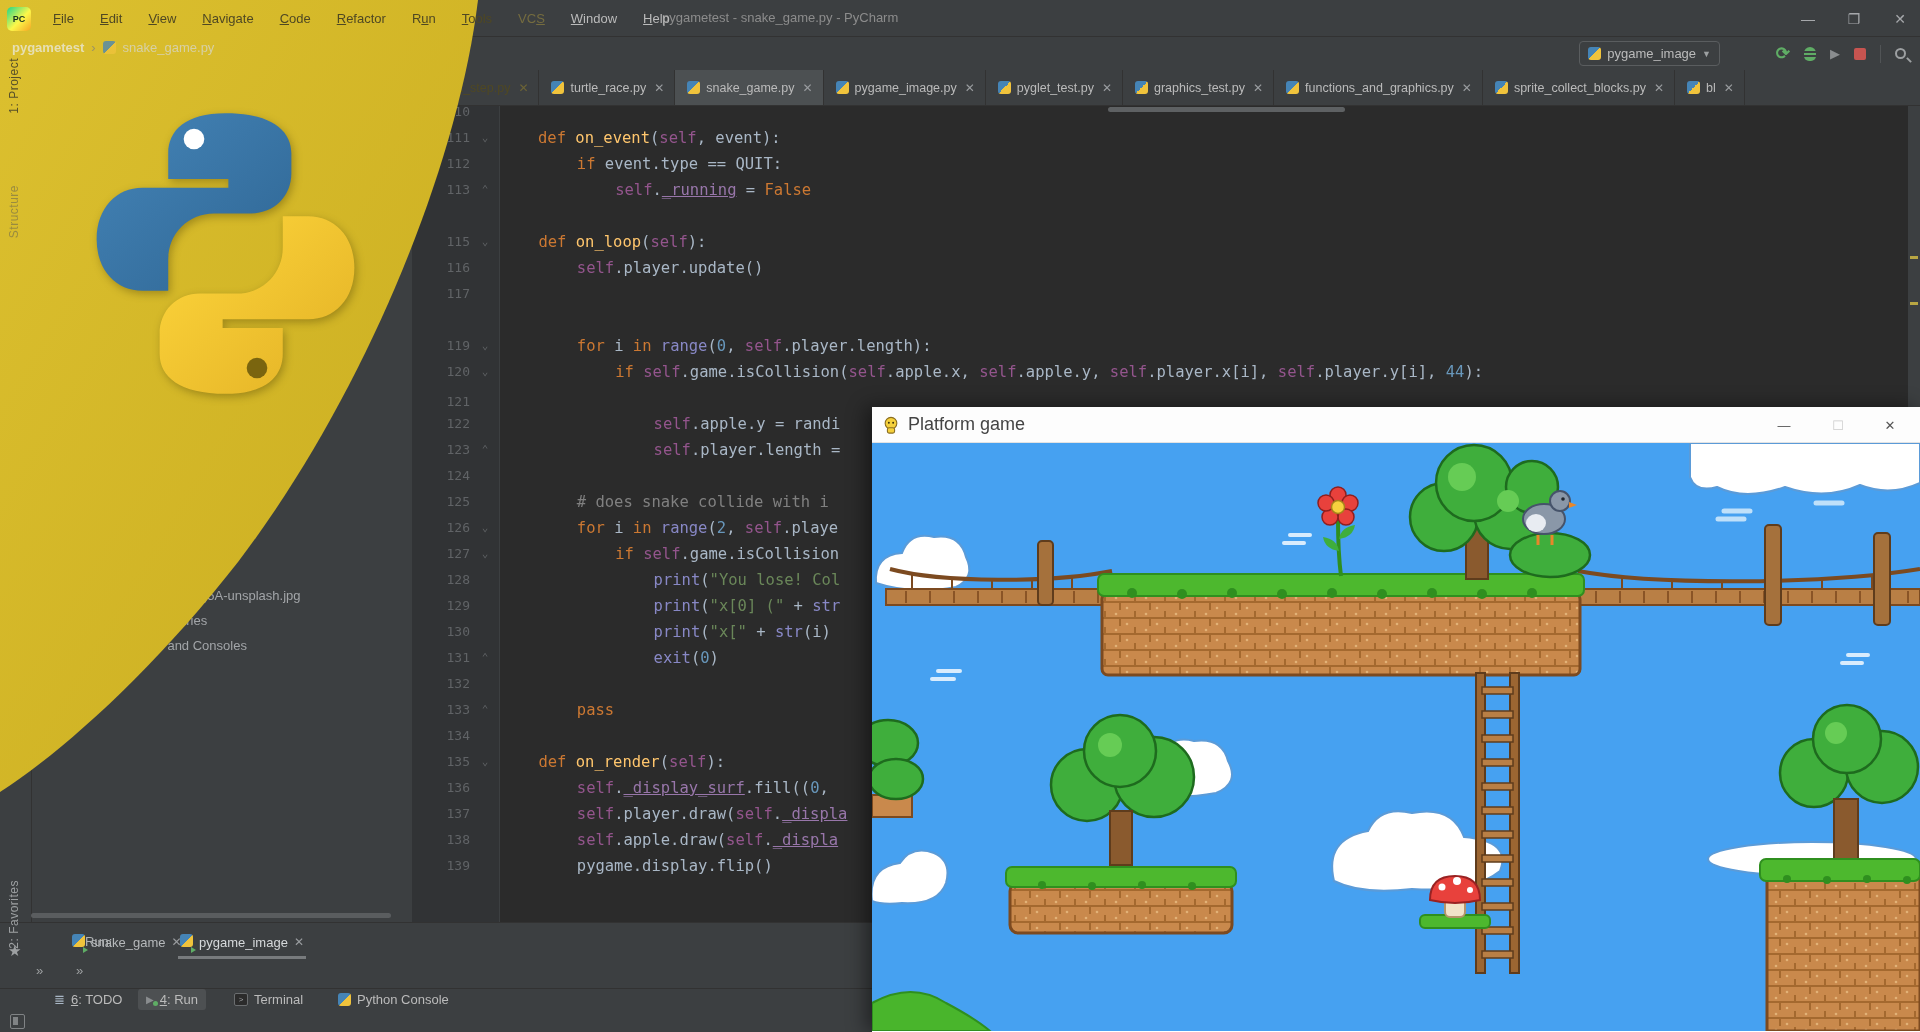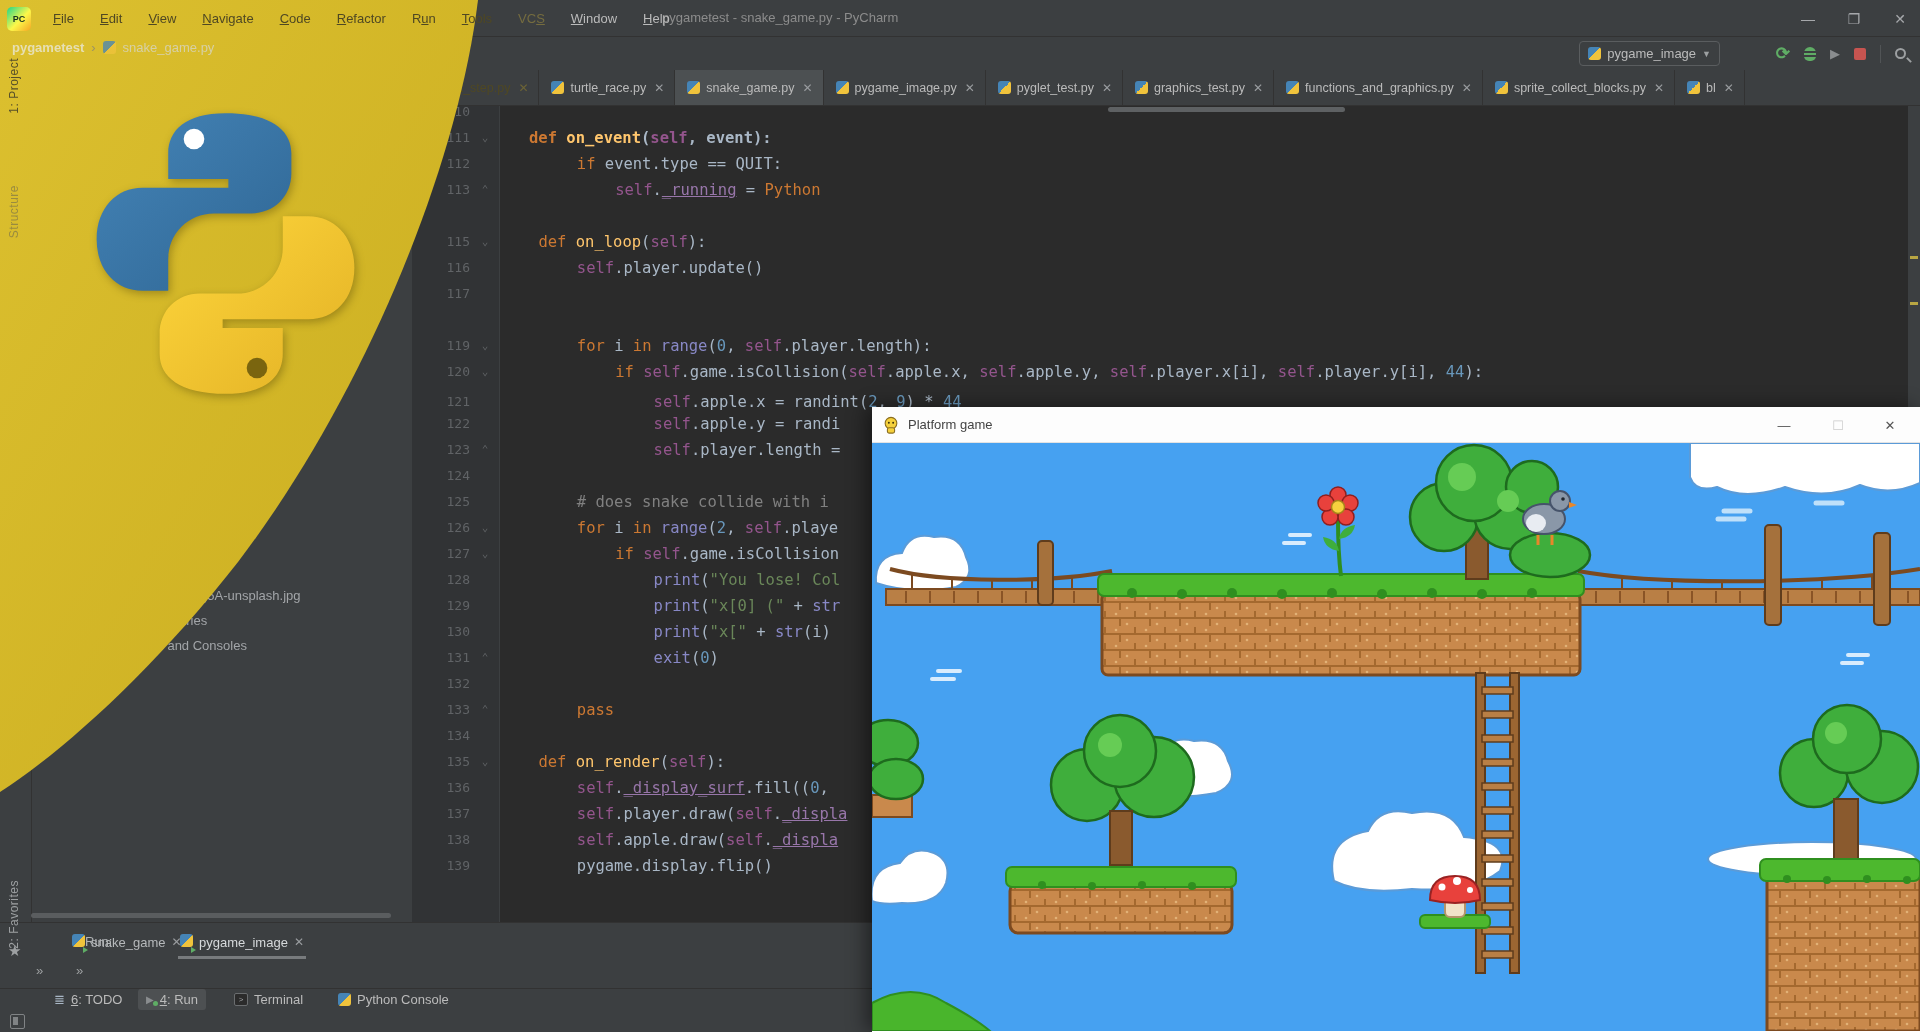--- a/index.html
+++ b/index.html
@@ -125,21 +125,21 @@
 
   
   .blob { position:absolute; left:0; top:0; z-index:40; pointer-events:none; }
   .pylogo { position:absolute; left:68px; top:96px; width:315px; height:315px; z-index:43; pointer-events:none;
     filter:drop-shadow(2px 3px 4px rgba(60,50,0,.35)); }
 
   
   .gamewin { position:absolute; left:872px; top:407px; width:1048px; height:625px; z-index:50;
     box-shadow:-6px 0 18px rgba(0,0,0,.45); background:#fff; }
   .game-titlebar { position:relative; height:36px; background:#fdfdfd; border-bottom:1px solid #e3e3e3; display:flex; align-items:center; }
-  .game-title { color:#444444; font-size:13px; margin-left:8px; }
+  .game-title { color:#444444; font-size:18px; margin-left:8px; }
   .game-chicon { margin-left:10px; width:18px; height:18px; }
   .gwc { position:absolute; top:0; height:36px; width:40px; display:flex; align-items:center; justify-content:center; font-size:13px; }
   .gwc.min { right:116px; color:#555; } .gwc.max { right:62px; color:#cccccc; } .gwc.cls { right:10px; color:#555; }
   .game-canvas { position:relative; width:1048px; height:588px; overflow:hidden; }
 </style>
 </head>
 <body>
 
 <div class="app">
 
@@ -322,29 +322,29 @@
     </div>
 
   <div class="editor" id="editor">
     <div class="gutterbg"></div>
     <div class="h-thumb"></div>
     <div class="estripe">
       <div class="emark" style="top:150px"></div>
       <div class="emark" style="top:196px"></div>
     </div>
   <div class="cl" style="top: -7px;"><span class="num">110</span><span class="code" style="left: 88px;"></span></div>
-      <div class="cl" style="top: 19px;"><span class="num">111</span><span class="fold">⌄</span><span class="code" style="left: 117px; font-weight: bold;"><span class="tk-k">def </span><span class="tk-f">on_event</span><span class="tk-p">(</span><span class="tk-s">self</span><span class="tk-p">, event):</span></span></div>
+      <div class="cl" style="top: 19px;"><span class="num">111</span><span class="fold">⌄</span><span class="code" style="left: 126px;"><span class="tk-k">def </span><span class="tk-f">on_event</span><span class="tk-p">(</span><span class="tk-s">self</span><span class="tk-p">, event):</span></span></div>
       <div class="cl" style="top: 45px;"><span class="num">112</span><span class="code" style="left: 164.8px;"><span class="tk-k">if </span><span class="tk-p">event.type == QUIT:</span></span></div>
-      <div class="cl" style="top: 71px;"><span class="num">113</span><span class="fold">⌃</span><span class="code" style="left: 203.2px;"><span class="tk-s">self</span><span class="tk-p">.</span><span class="tk-a">_running</span><span class="tk-p"> = </span><span class="tk-k">Python</span></span></div>
+      <div class="cl" style="top: 71px;"><span class="num">113</span><span class="fold">⌃</span><span class="code" style="left: 203.2px;"><span class="tk-s">self</span><span class="tk-p">.</span><span class="tk-a">_running</span><span class="tk-p"> = </span><span class="tk-k">False</span></span></div>
       <div class="cl" style="top: 123px;"><span class="num">115</span><span class="fold">⌄</span><span class="code" style="left: 126.4px;"><span class="tk-k">def </span><span class="tk-f">on_loop</span><span class="tk-p">(</span><span class="tk-s">self</span><span class="tk-p">):</span></span></div>
       <div class="cl" style="top: 149px;"><span class="num">116</span><span class="code" style="left: 164.8px;"><span class="tk-s">self</span><span class="tk-p">.player.update()</span></span></div>
       <div class="cl" style="top: 175px;"><span class="num">117</span><span class="code" style="left: 88px;"></span></div>
       <div class="cl" style="top: 227px;"><span class="num">119</span><span class="fold">⌄</span><span class="code" style="left: 164.8px;"><span class="tk-k">for </span><span class="tk-p">i </span><span class="tk-k">in </span><span class="tk-b">range</span><span class="tk-p">(</span><span class="tk-n2">0</span><span class="tk-p">, </span><span class="tk-s">self</span><span class="tk-p">.player.length):</span></span></div>
       <div class="cl" style="top: 253px;"><span class="num">120</span><span class="fold">⌄</span><span class="code" style="left: 203.2px;"><span class="tk-k">if </span><span class="tk-s">self</span><span class="tk-p">.game.isCollision(</span><span class="tk-s">self</span><span class="tk-p">.apple.x, </span><span class="tk-s">self</span><span class="tk-p">.apple.y, </span><span class="tk-s">self</span><span class="tk-p">.player.x[i], </span><span class="tk-s">self</span><span class="tk-p">.player.y[i], </span><span class="tk-n2">44</span><span class="tk-p">):</span></span></div>
-      <div class="cl" style="top: 283px;"><span class="num">121</span><span class="code" style="left: 241.6px;"><span class="tk-s">self</span><span class="tk-p">.apple.x = randint(</span><span class="tk-n2">2</span><span class="tk-p">, </span><span class="tk-n2">9</span><span class="tk-p">) * </span><span class="tk-n2">44</span></span></div>
+      <div class="cl" style="top: 283px;"><span class="num">121</span></div>
       <div class="cl" style="top: 305px;"><span class="num">122</span><span class="code" style="left: 241.6px;"><span class="tk-s">self</span><span class="tk-p">.apple.y = randi</span></span></div>
       <div class="cl" style="top: 331px;"><span class="num">123</span><span class="fold">⌃</span><span class="code" style="left: 241.6px;"><span class="tk-s">self</span><span class="tk-p">.player.length =</span></span></div>
       <div class="cl" style="top: 357px;"><span class="num">124</span><span class="code" style="left: 88px;"></span></div>
       <div class="cl" style="top: 383px;"><span class="num">125</span><span class="code" style="left: 164.8px;"><span class="tk-c"># does snake collide with i</span></span></div>
       <div class="cl" style="top: 409px;"><span class="num">126</span><span class="fold">⌄</span><span class="code" style="left: 164.8px;"><span class="tk-k">for </span><span class="tk-p">i </span><span class="tk-k">in </span><span class="tk-b">range</span><span class="tk-p">(</span><span class="tk-n2">2</span><span class="tk-p">, </span><span class="tk-s">self</span><span class="tk-p">.playe</span></span></div>
       <div class="cl" style="top: 435px;"><span class="num">127</span><span class="fold">⌄</span><span class="code" style="left: 203.2px;"><span class="tk-k">if </span><span class="tk-s">self</span><span class="tk-p">.game.isCollision</span></span></div>
       <div class="cl" style="top: 461px;"><span class="num">128</span><span class="code" style="left: 241.6px;"><span class="tk-b">print</span><span class="tk-p">(</span><span class="tk-g">"You lose! Col</span></span></div>
       <div class="cl" style="top: 487px;"><span class="num">129</span><span class="code" style="left: 241.6px;"><span class="tk-b">print</span><span class="tk-p">(</span><span class="tk-g">"x[0] ("</span><span class="tk-p"> + </span><span class="tk-b">str</span></span></div>
       <div class="cl" style="top: 513px;"><span class="num">130</span><span class="code" style="left: 241.6px;"><span class="tk-b">print</span><span class="tk-p">(</span><span class="tk-g">"x["</span><span class="tk-p"> + </span><span class="tk-b">str</span><span class="tk-p">(i) </span></span></div>
       <div class="cl" style="top: 539px;"><span class="num">131</span><span class="fold">⌃</span><span class="code" style="left: 241.6px;"><span class="tk-b">exit</span><span class="tk-p">(</span><span class="tk-n2">0</span><span class="tk-p">)</span></span></div>

